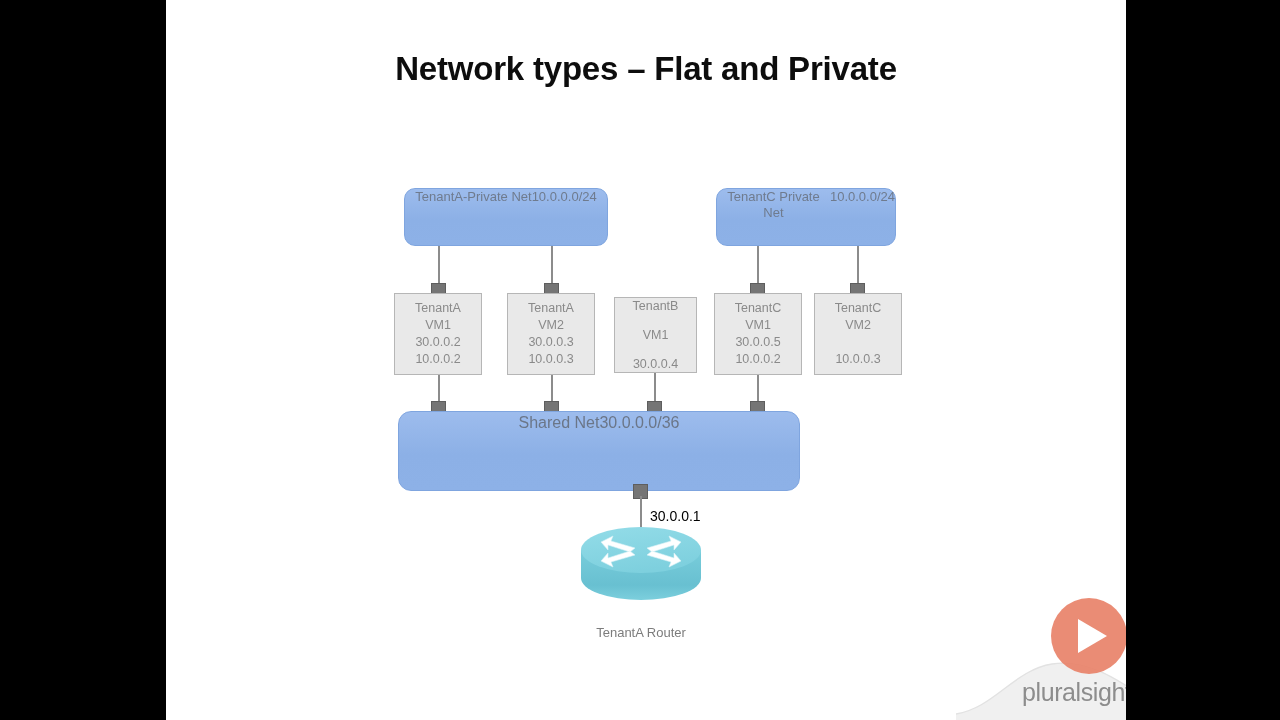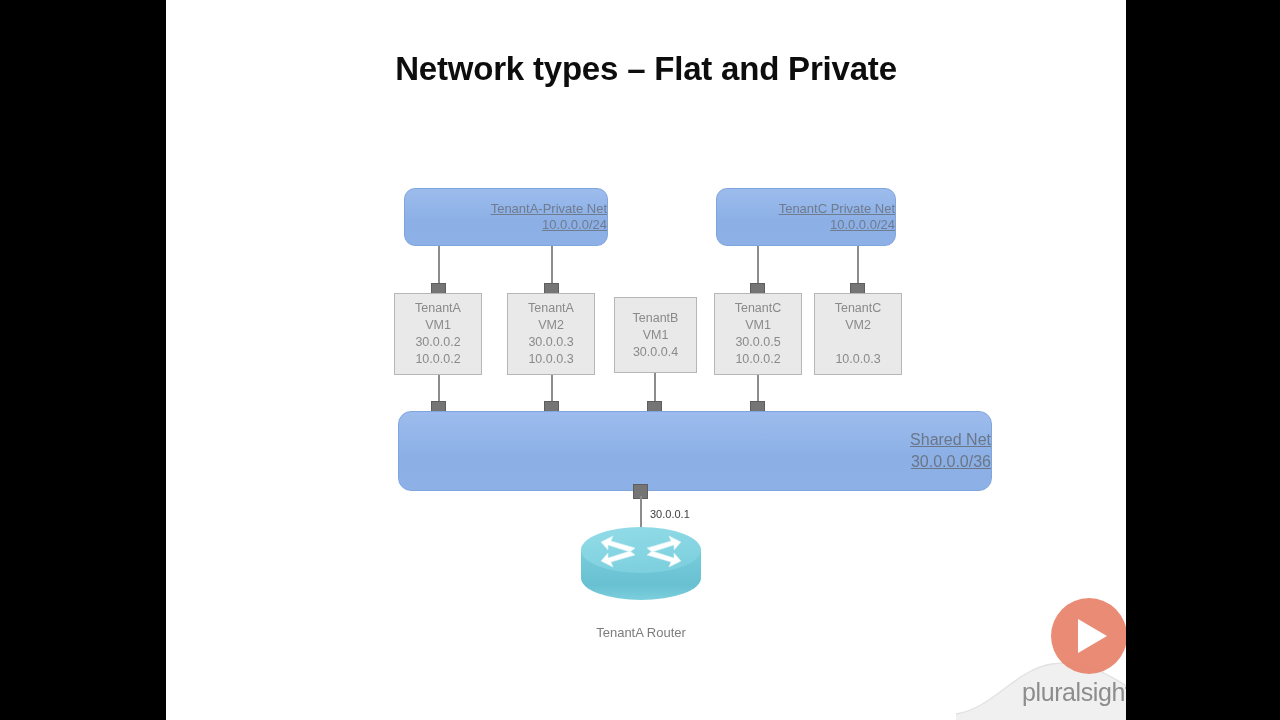--- a/index.html
+++ b/index.html
@@ -60,29 +60,28 @@
   }
 
   
   .net-box {
     position: absolute;
     background: linear-gradient(to bottom, #9dbced 0%, #8cb0e6 55%, #8db1e7 100%);
     border: 1px solid #7fa5df;
     border-radius: 11px;
     box-sizing: border-box;
     display: flex;
-    flex-direction: column;
-    align-items: flex-end;
+    flex-direction: row;
+    align-items: flex-start;
     justify-content: center;
     color: #6f7b8e;
     font-size: 13px;
     line-height: 16px;
     text-align: center;
     filter: blur(0.35px);
-    text-decoration: underline;
   }
   .net-box .ln { display: block; }
 
   #shared-net {
     color: #6b7688;
     font-size: 16px;
     line-height: 22px;
     border-radius: 13px;
   }
 
@@ -116,22 +115,22 @@
     width: 15px;
     height: 15px;
     background: #757575;
     border: 1px solid #5e5e5e;
     box-sizing: border-box;
   }
 
   
   .ip-label {
     position: absolute;
-    color: #404040;
-    font-size: 11px;
+    color: #000000;
+    font-size: 14px;
     white-space: nowrap;
     filter: blur(0.3px);
   }
 
   
   #router-caption {
     position: absolute;
     color: #7c7c7c;
     font-size: 13px;
     text-align: center;
@@ -221,21 +220,21 @@
         <span class="ln">10.0.0.2</span>
       </div>
 
       <div class="vm-box" style="left:341px; top:293px; width:88px; height:82px;">
         <span class="ln">TenantA</span>
         <span class="ln">VM2</span>
         <span class="ln">30.0.0.3</span>
         <span class="ln">10.0.0.3</span>
       </div>
 
-      <div class="vm-box" style="left:448px; top:297px; width:83px; height:76px;">
+      <div class="vm-box" style="left:448px; top:297px; width:83px; height:76px;gap:12px;">
         <span class="ln">TenantB</span>
         <span class="ln">VM1</span>
         <span class="ln">30.0.0.4</span>
       </div>
 
       <div class="vm-box" style="left:548px; top:293px; width:88px; height:82px;">
         <span class="ln">TenantC</span>
         <span class="ln">VM1</span>
         <span class="ln">30.0.0.5</span>
         <span class="ln">10.0.0.2</span>
@@ -253,21 +252,21 @@
 
       <div class="conn-line" style="left:385px; top:375px; height:33px;"></div>
       <div class="conn-sq" style="left:378px; top:401px;"></div>
 
       <div class="conn-line" style="left:488px; top:373px; height:35px;"></div>
       <div class="conn-sq" style="left:481px; top:401px;"></div>
 
       <div class="conn-line" style="left:591px; top:375px; height:33px;"></div>
       <div class="conn-sq" style="left:584px; top:401px;"></div>
 
-      <div class="net-box" id="shared-net" style="left:232px; top:411px; width:594px; height:80px;">
+      <div class="net-box" id="shared-net" style="left:232px; top:411px; width:402px; height:80px;">
         <span class="ln">Shared Net</span>
         <span class="ln">30.0.0.0/36</span>
       </div>
 
       <div class="conn-sq" style="left:467px; top:484px;"></div>
       <div class="conn-line" style="left:474px; top:496px; height:47px;"></div>
       <div class="ip-label" style="left:484px; top:508px;">30.0.0.1</div>
 
       <svg id="router-icon" style="position:absolute; left:412px; top:520px;" width="126" height="92" viewBox="0 0 126 92">
         <defs>

